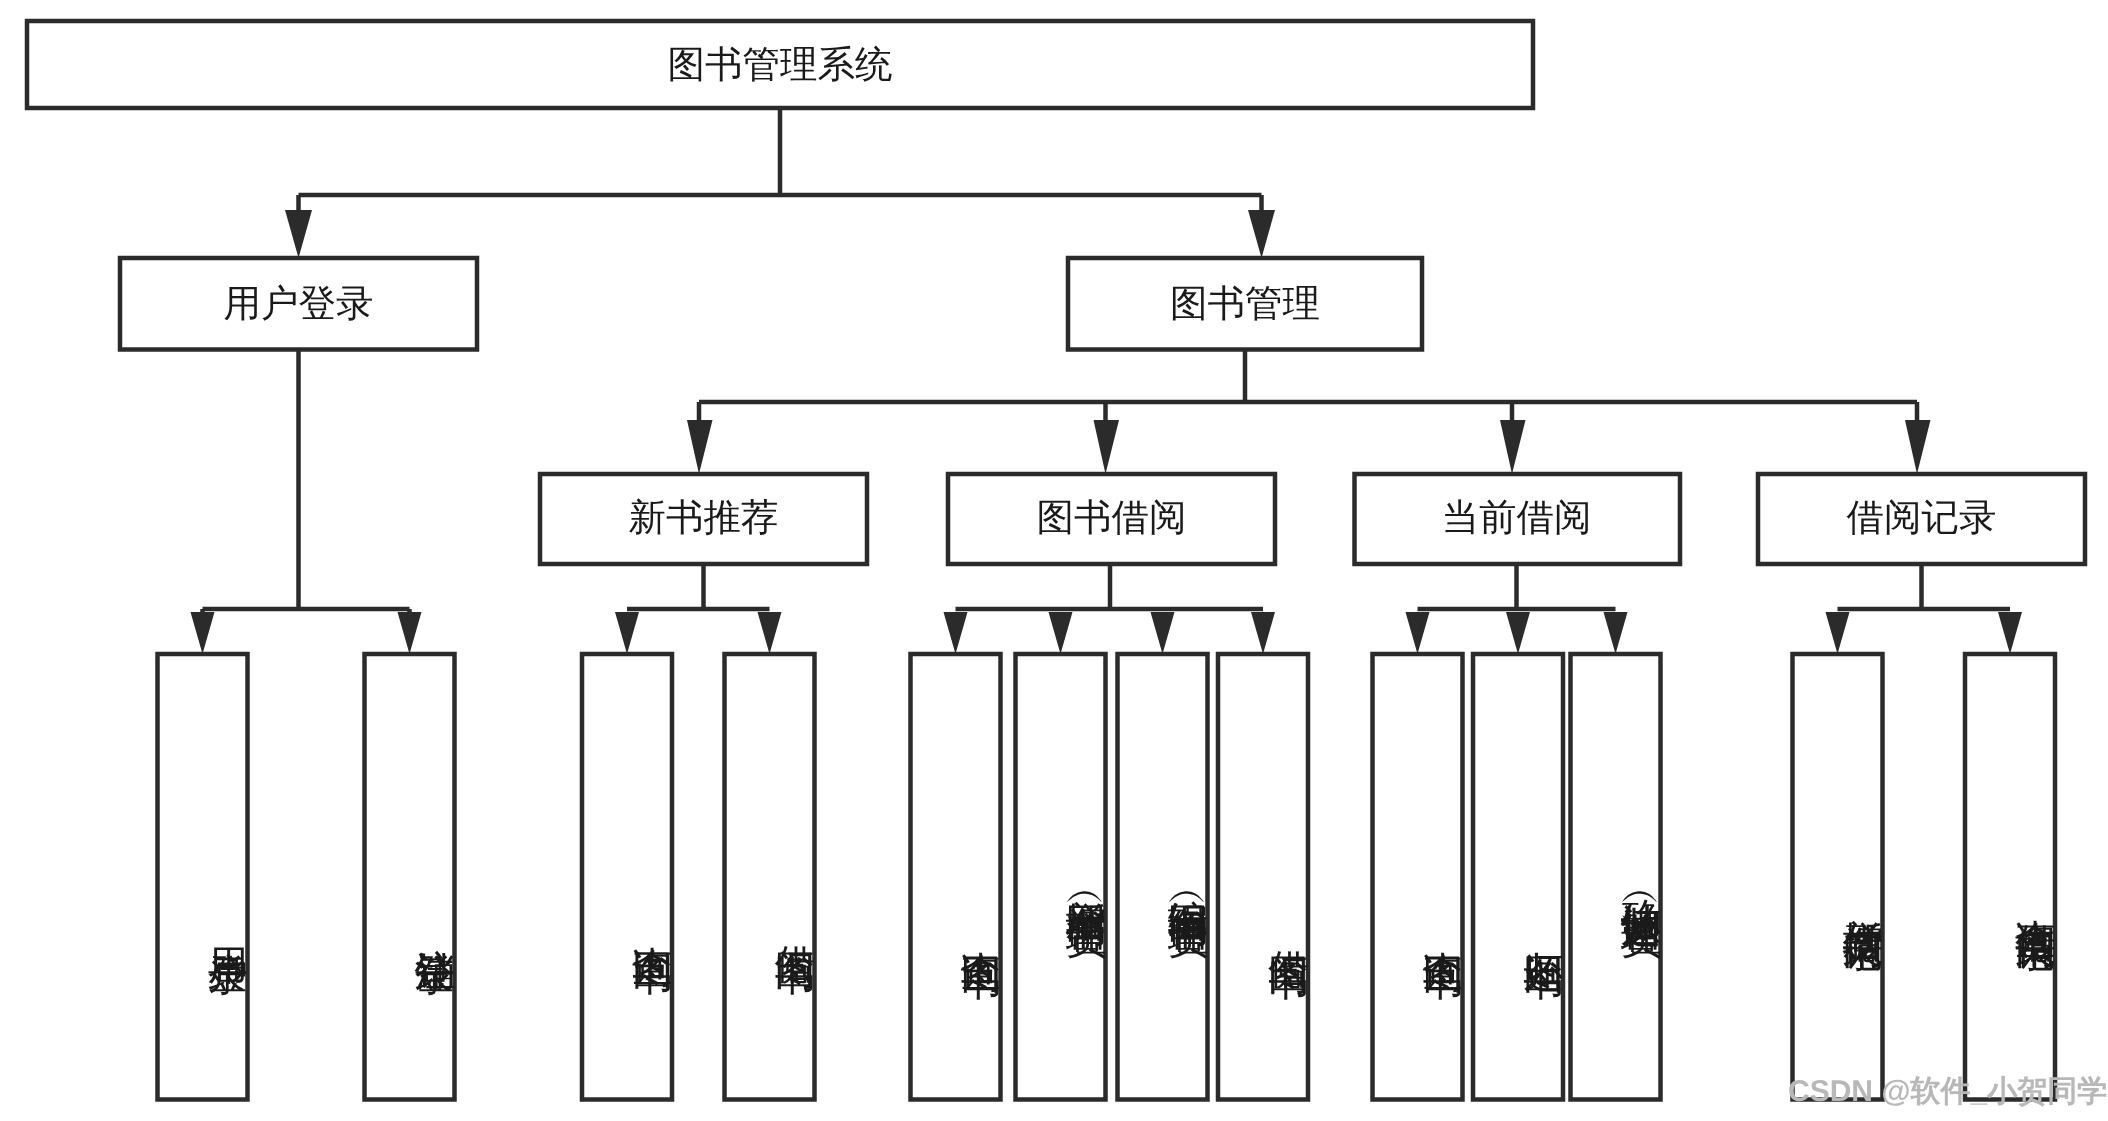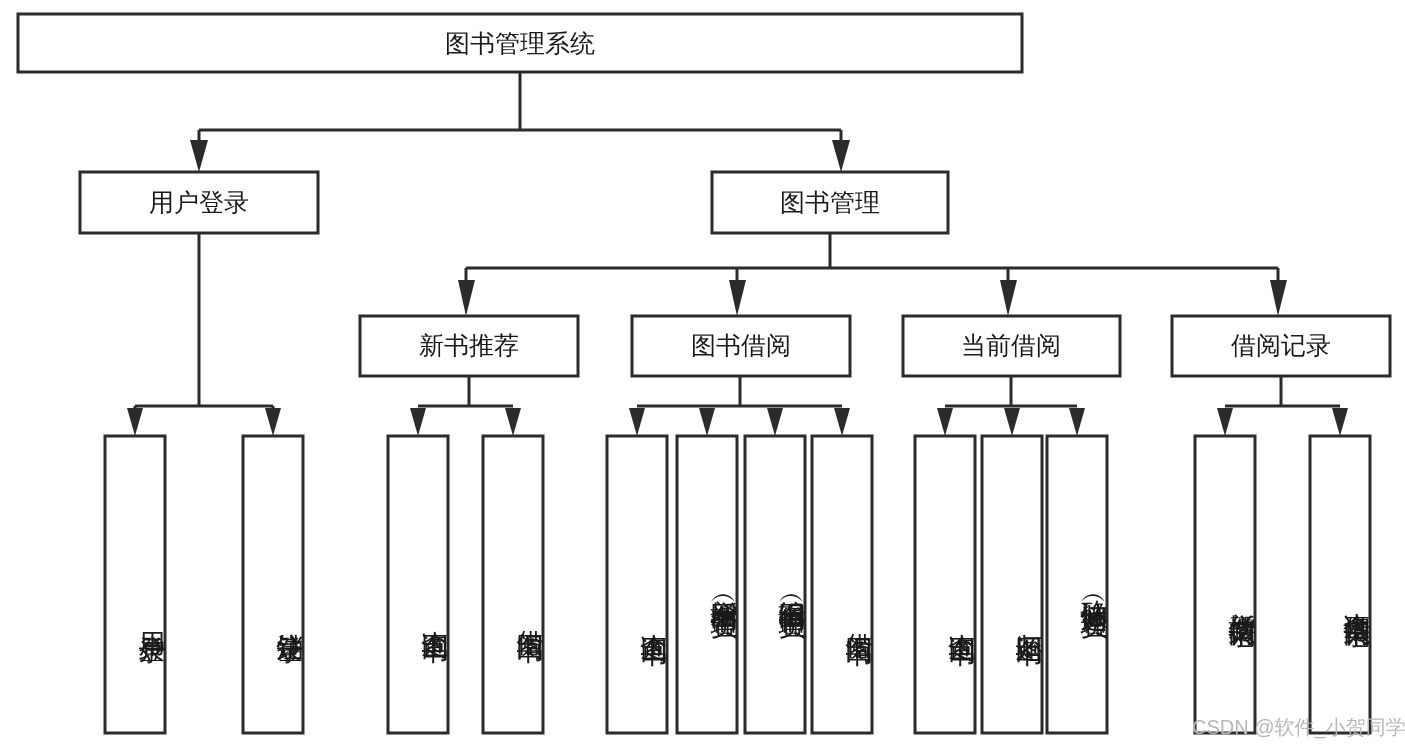--- a/index.html
+++ b/index.html
@@ -195,15 +195,15 @@
   <div class="node-label-v" style="left:745px; top:442px; width:60px; height:290px;">编辑图书（管理员）</div>
   <div class="node-label-v" style="left:812px; top:498px; width:60px; height:235px;">借阅图书</div>
 
   <div class="node-label-v" style="left:915px; top:498px; width:60px; height:235px;">查询图书</div>
   <div class="node-label-v" style="left:982px; top:498px; width:60px; height:235px;">归还图书</div>
   <div class="node-label-v" style="left:1047px; top:442px; width:60px; height:290px;">确认归还（管理员）</div>
 
   <div class="node-label-v" style="left:1195px; top:462px; width:60px; height:270px;">新增借阅记录</div>
   <div class="node-label-v" style="left:1310px; top:462px; width:60px; height:270px;">查询借阅记录</div>
 
-  <div class="watermark" style="left:1192px; top:714px;">CSDN @软件_小贺同学</div>
+  <div class="watermark" style="left:1192px; top:714px;font-weight:bold;">CSDN @软件_小贺同学</div>
 
 </div>
 
 </body></html>

